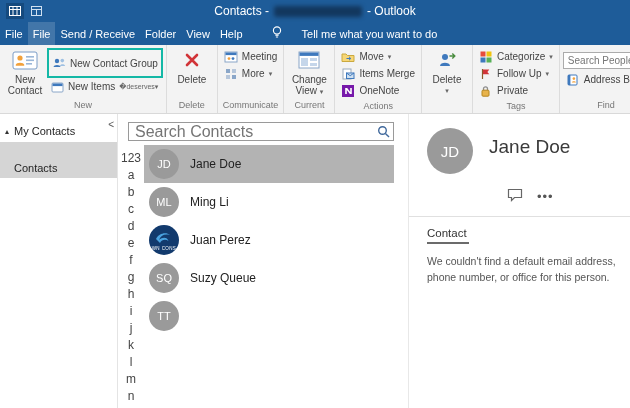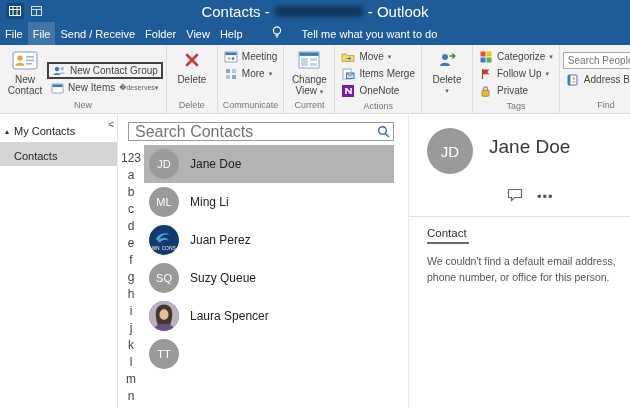--- a/index.html
+++ b/index.html
@@ -5,51 +5,51 @@
   * { margin:0; padding:0; box-sizing:border-box; }
   html,body { width:630px; height:408px; overflow:hidden; }
   body { font-family:"Liberation Sans","DejaVu Sans",sans-serif; background:#fff; color:#333; }
   .window { width:630px; height:408px; display:flex; flex-direction:column; }
 
   
   .titlebar { height:22px; background:#1e5c99; position:relative; display:flex; align-items:center; flex:0 0 auto; }
   .qat { display:flex; align-items:center; gap:7px; padding-left:6px; z-index:2; }
   .qat .qat-btn { display:flex; align-items:center; justify-content:center; }
   .qat .dark-sq { width:18px; height:16px; background:#154a7e; }
-  .title-text { position:absolute; left:0; right:0; top:0; bottom:0; display:flex; align-items:center; justify-content:center; gap:5px; color:#fff; font-size:15px; pointer-events:none; }
+  .title-text { position:absolute; left:0; right:0; top:0; bottom:0; display:flex; align-items:center; justify-content:center; gap:5px; color:#fff; font-size:12px; pointer-events:none; }
   .redacted { display:inline-block; width:88px; height:11px; background:rgba(10,25,45,.55); filter:blur(2px); border-radius:2px; }
 
   
   .tabbar { height:23px; background:#1e5c99; display:flex; align-items:stretch; color:#fff; font-size:11px; flex:0 0 auto; }
   .tab { padding:0 5px; display:flex; align-items:center; cursor:default; white-space:nowrap; }
   .tab.selected { background:rgba(255,255,255,.16); }
   .tellme { display:flex; align-items:center; gap:20px; margin-left:16px; padding:0 8px; white-space:nowrap; }
 
   
   .ribbon { height:69px; background:#f3f3f3; border-bottom:1px solid #d9d9d9; display:flex; flex:0 0 auto; font-size:10px; color:#444; }
   .rgroup { display:flex; flex-direction:column; border-right:1px solid #dcdcdc; padding:0 3px; }
   .rgroup-body { flex:1; display:flex; align-items:flex-start; }
   .rgroup-label { height:15px; line-height:14px; text-align:center; font-size:9px; color:#767676; }
   .bigbtn { width:44px; display:flex; flex-direction:column; align-items:center; text-align:center; padding-top:3px; line-height:11px; cursor:default; }
   .bigbtn .bicon { height:24px; display:flex; align-items:center; justify-content:center; margin-bottom:2px; }
   .smallstack { display:flex; flex-direction:column; padding-top:3px; }
   .smallbtn { display:flex; align-items:center; gap:4px; height:17px; padding:0 3px; white-space:nowrap; cursor:default; }
   .smallbtn .sicon { width:14px; display:flex; justify-content:center; }
-  .highlighted { border:2px solid #404040; height:17px;margin-top:14px; }
+  .highlighted { border:2px solid #14b8a6; height:30px; }
   .caret { font-size:7px; color:#666; }
   .searchppl { width:80px; height:17px; border:1px solid #ababab; background:#fff; font-size:10px; padding:0 4px; color:#444; margin:4px 0 2px 0; font-family:inherit; }
 
   
   .content { flex:1; display:flex; background:#fff; overflow:hidden; }
 
   .sidebar { width:118px; flex:0 0 auto; border-right:1px solid #e4e4e4; position:relative; font-size:11px; padding-top:8px; }
   .collapse-pane { position:absolute; top:5px; right:3px; font-size:10px; color:#555; cursor:default; }
   .sb-header { display:flex; align-items:center; gap:5px; padding:3px 6px 5px 5px; color:#1f1f1f; }
   .tri { font-size:8px; color:#333; }
-  .sb-item { padding:8px 6px 4px 14px; color:#1f1f1f; cursor:default; }
+  .sb-item { padding:20px 6px 4px 14px; color:#1f1f1f; cursor:default; }
   .sb-item.selected { background:#d5d5d5; }
 
   .listpane { width:290px; flex:0 0 auto; position:relative; padding-top:8px; }
   .searchbox { margin:0 14px 4px 10px; height:19px; border:1px solid #9a9a9a; background:#fff; display:flex; align-items:center; }
   .searchbox input { flex:1; border:0; outline:0; font-size:16px; padding:0 6px; color:#444; background:transparent; font-family:inherit; }
   .search-mag { width:20px; display:flex; justify-content:center; align-items:center; }
   .alpha { position:absolute; left:3px; top:36px; width:20px; display:flex; flex-direction:column; font-size:12px; color:#444; text-align:center; }
   .alpha span { height:17px; line-height:17px; cursor:default; }
   .clist { margin:4px 14px 0 26px; }
   .crow { display:flex; align-items:center; gap:11px; height:38px; padding-left:5px; cursor:default; }
@@ -405,31 +405,20 @@
           <span class="cname">Juan Perez</span>
         </div>
         <div class="crow">
           <div class="avatar">
               <span>SQ</span>
             </div>
           <span class="cname">Suzy Queue</span>
         </div>
         <div class="crow">
           <div class="avatar">
-            <svg width="30" height="30" viewBox="0 0 30 30">
-              <rect width="30" height="30" fill="#b9b0c4"></rect>
-              <path d="M15 3.5c-6 0-8.3 4.8-8.3 9 0 7 2 9.5 3 15.5h10.6c1-6 3-8.5 3-15.5 0-4.2-2.3-9-8.3-9z" fill="#46372c"></path>
-              <ellipse cx="15" cy="13.4" rx="4.5" ry="5.3" fill="#e7bd9a"></ellipse>
-              <path d="M4.5 30c1-6 6.3-7.2 10.5-7.2S24.5 24 25.5 30z" fill="#6b4f8a"></path>
-            </svg>
-          </div>
-          <span class="cname">Laura Spencer</span>
-        </div>
-        <div class="crow">
-          <div class="avatar">
               <span>TT</span>
             </div>
         </div>
       </div>
     </div>
 
     <div class="detailpane">
       <div class="d-head">
         <div class="d-avatar">
             <span>JD</span>

